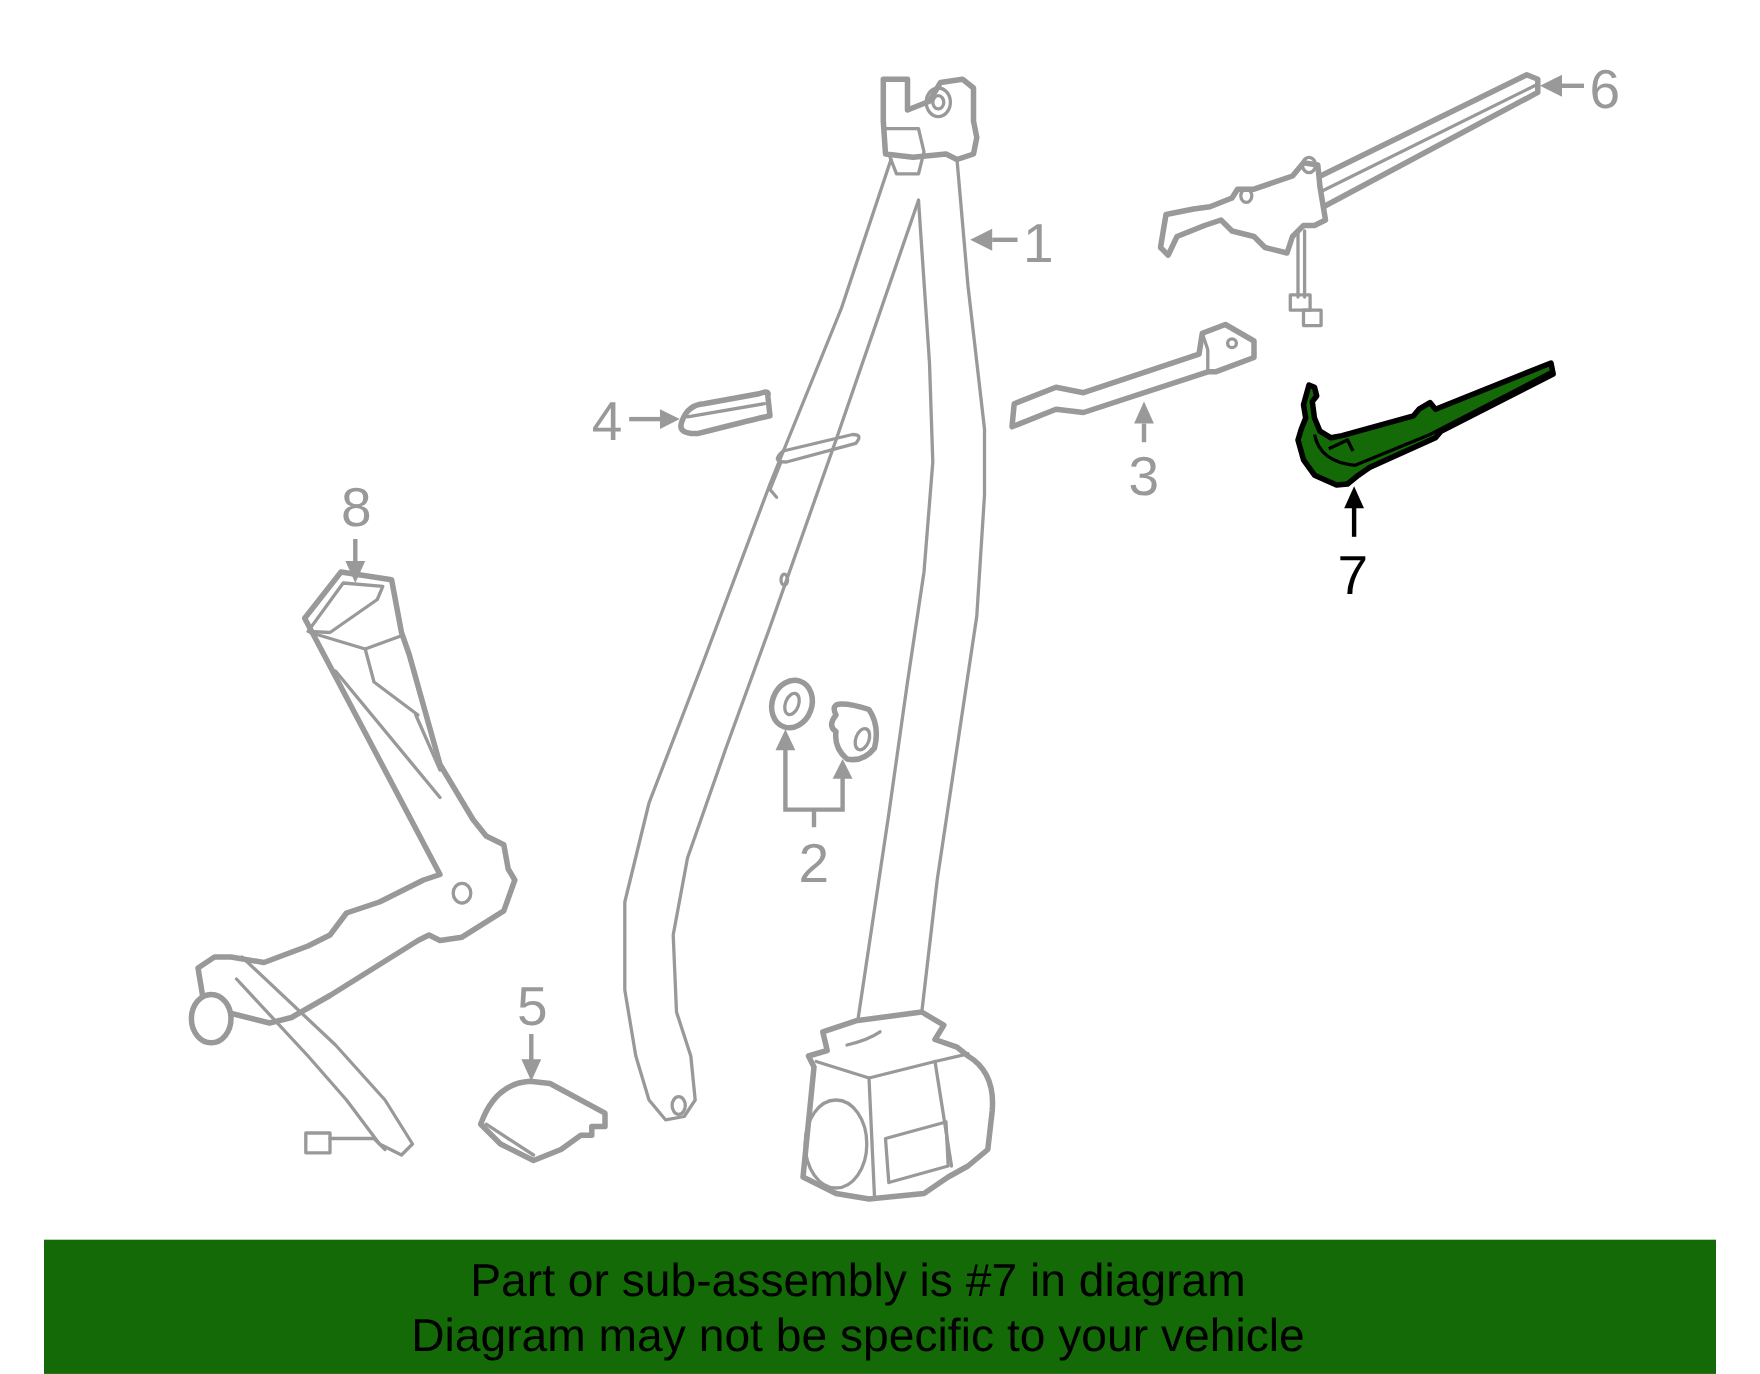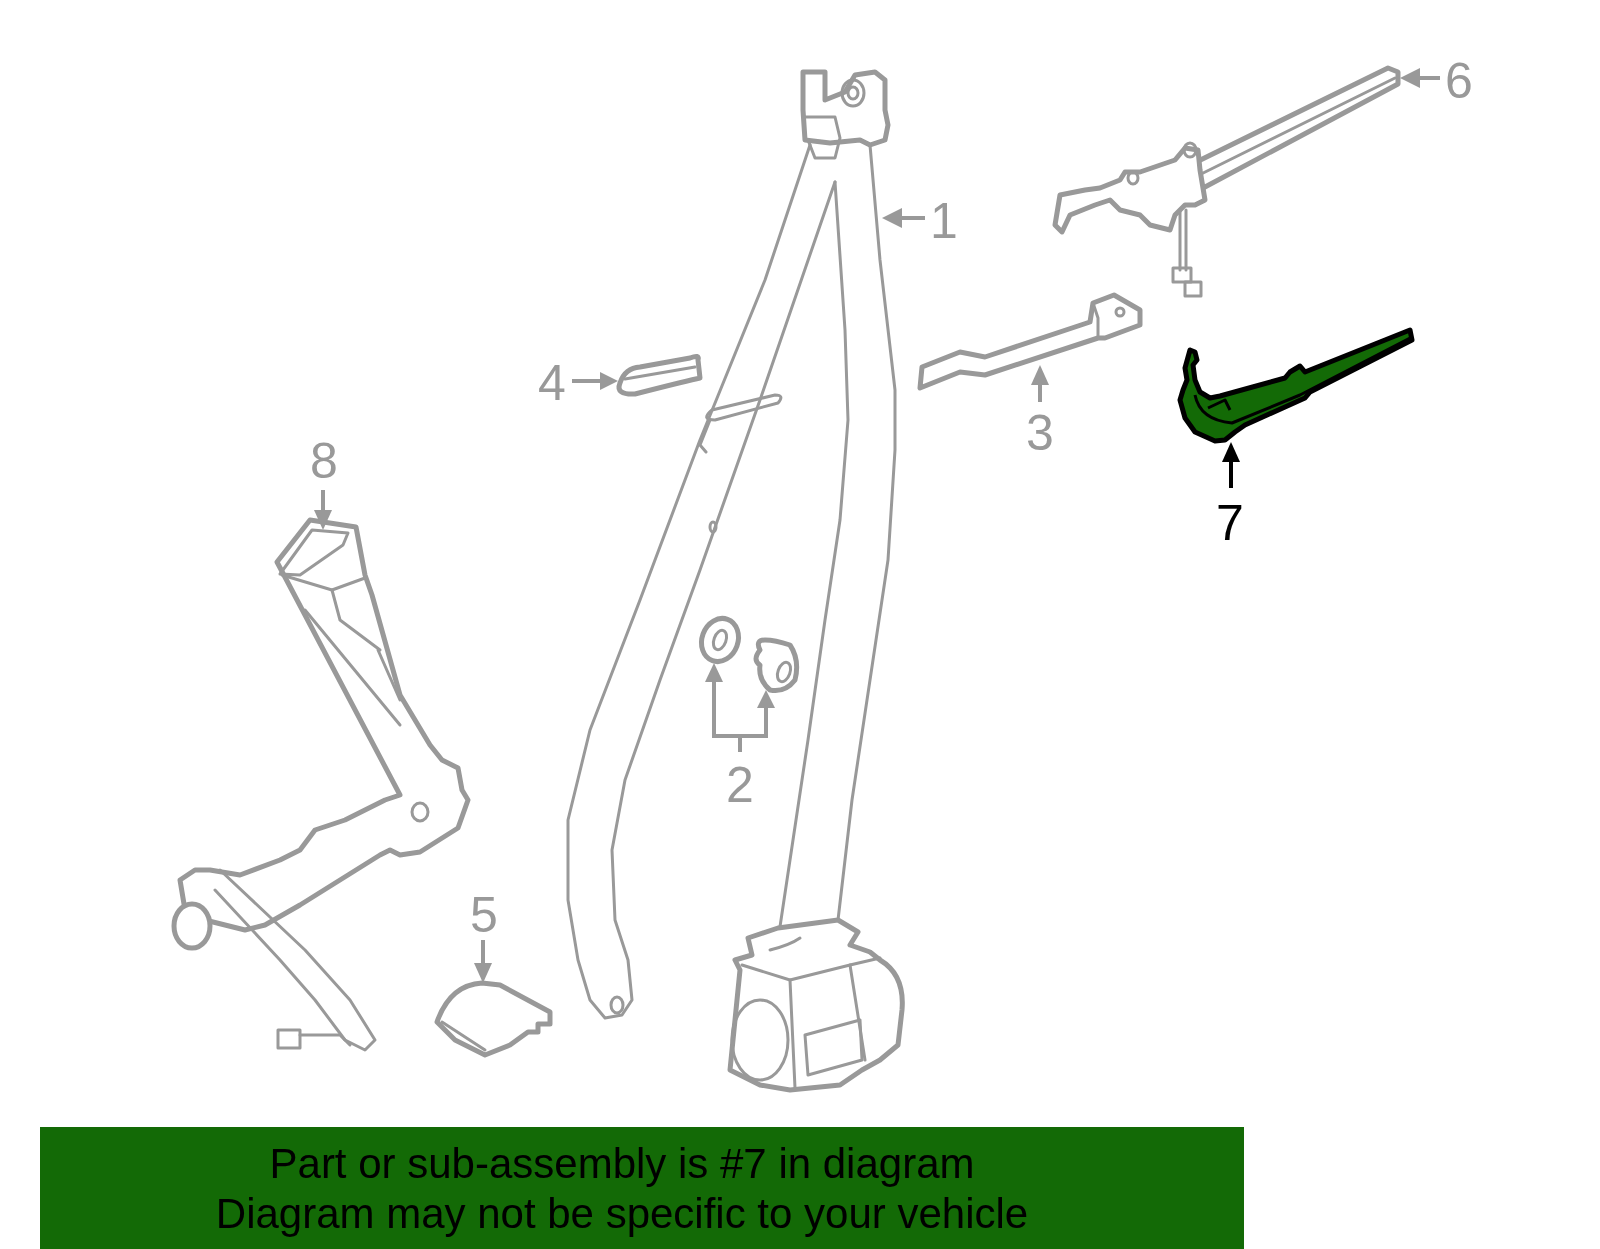--- a/index.html
+++ b/index.html
@@ -9,21 +9,21 @@
   .lbl-hl { fill: #000000; }
   .part { fill: #ffffff; stroke: #999999; stroke-width: 5; stroke-linejoin: round; stroke-linecap: round; }
   .thin { fill: none; stroke: #999999; stroke-width: 3; stroke-linejoin: round; stroke-linecap: round; }
   .lead { fill: none; stroke: #999999; stroke-width: 4; }
   .arrow { fill: #999999; }
   .hl-part { fill: #136a06; stroke: #000000; stroke-width: 5; stroke-linejoin: round; }
   .hl-thin { fill: none; stroke: #000000; stroke-width: 3; stroke-linejoin: round; }
   .hl-lead { fill: none; stroke: #000000; stroke-width: 4; }
   .hl-arrow { fill: #000000; }
   #banner {
-    position: absolute; left: 40px; top: 1127px; width: 1204px; height: 122px;
+    position: absolute; left: 40px; top: 1127px; width: 1520px; height: 122px;
     background: #136a06; text-align: center; color: #000000;
   }
   #banner .line { font-size: 42px; line-height: 50px; display: block; }
   #banner .line1 { padding-top: 12px; margin-left: -40px; }
   #banner .line2 { margin-left: -40px; text-align: center; }
 </style>
 </head>
 <body>
 
 <svg id="diagram" viewBox="0 0 1600 1249" xmlns="http://www.w3.org/2000/svg">

